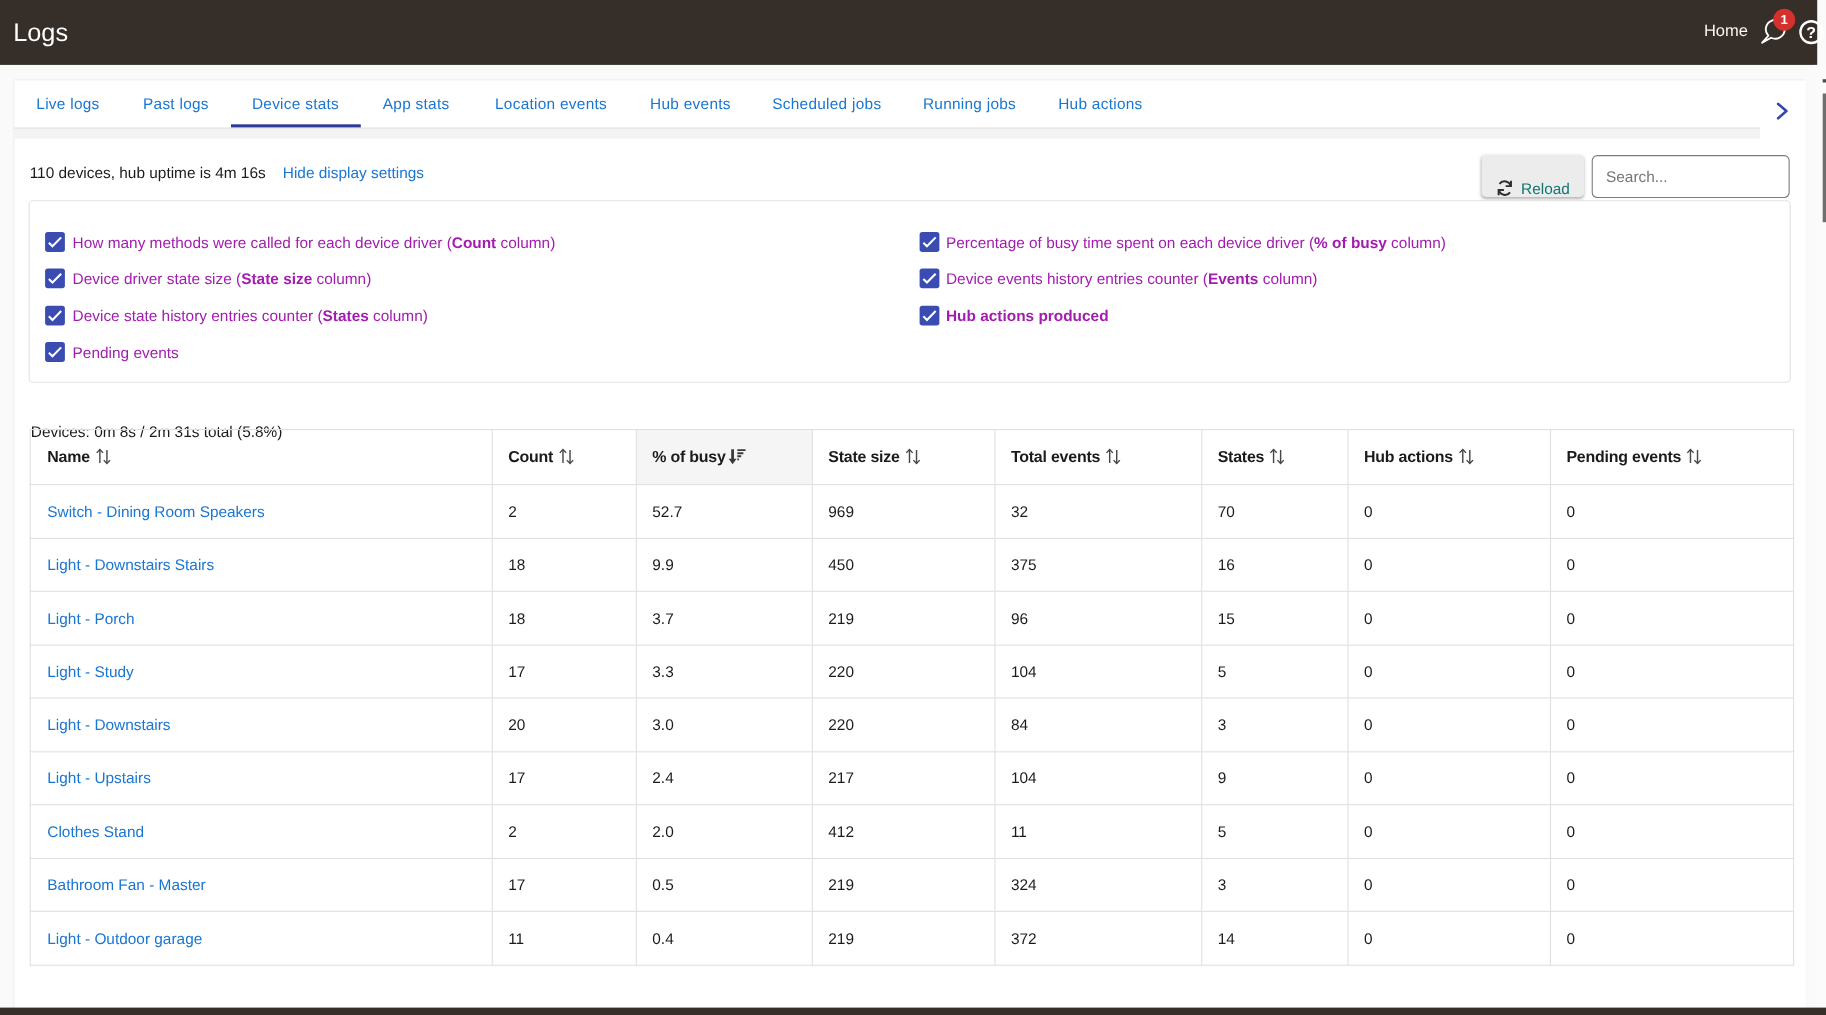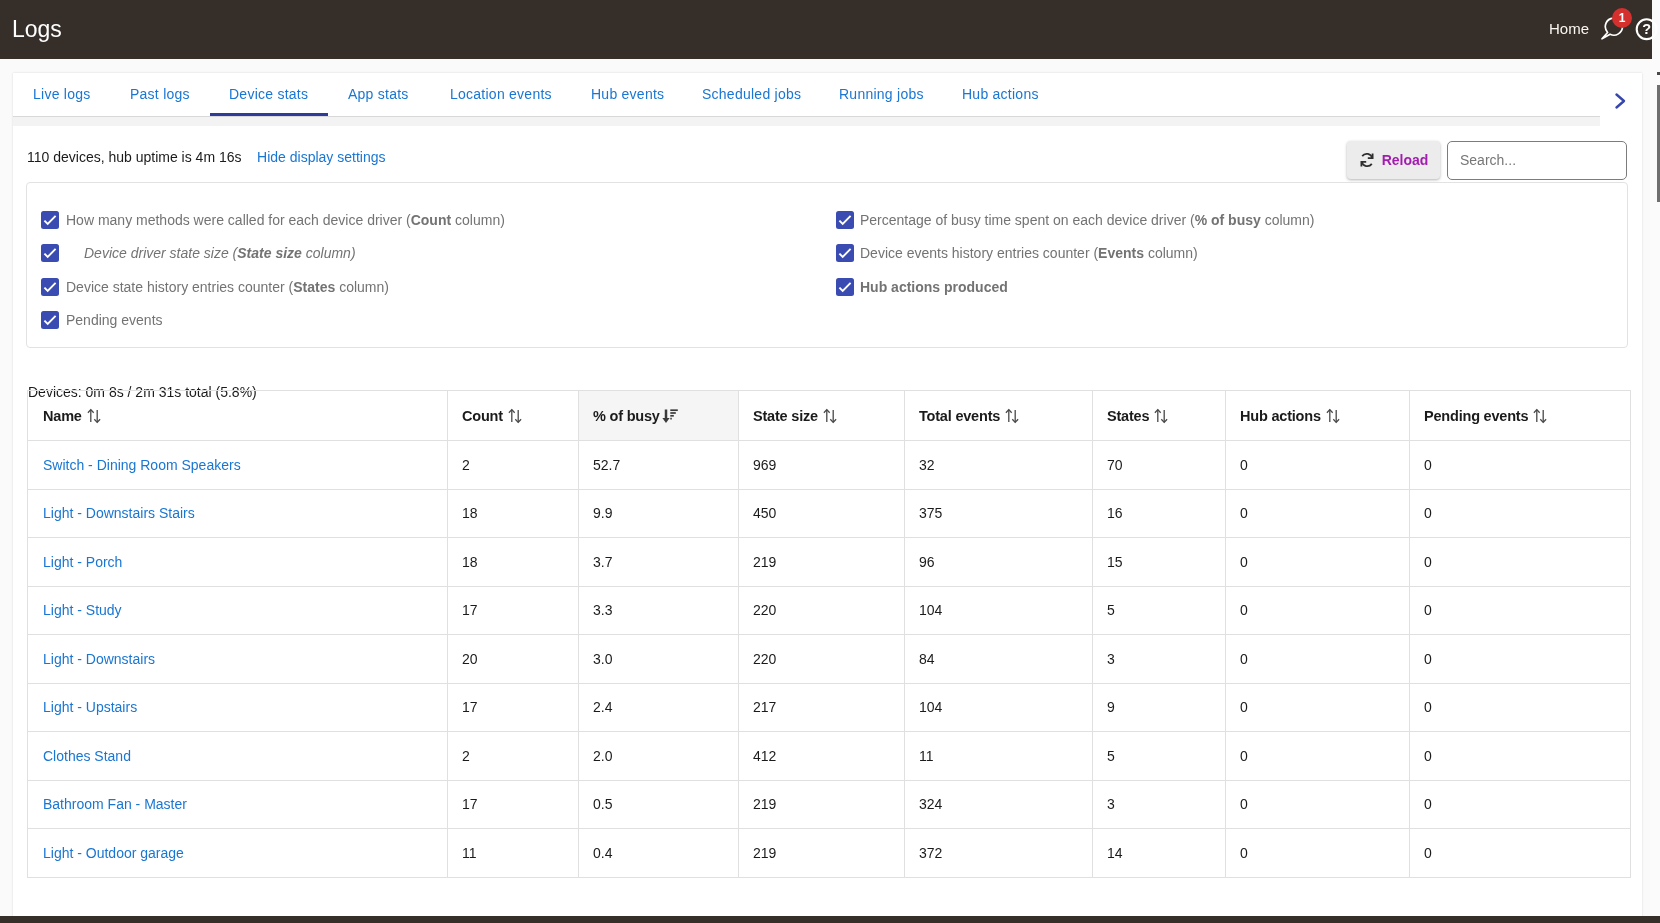--- a/index.html
+++ b/index.html
@@ -20,29 +20,29 @@
 #tabs { left:0; top:73px; height:43px; }
 #tabs .tab { position:absolute; letter-spacing:0.25px; font-size:14px; color:#1976d2; height:43px; line-height:43px; white-space:nowrap; }
 #tabdiv { left:13px; top:116px; width:1587px; height:1px; background:#d8d8d8; }
 #tabstrip { left:13px; top:117px; width:1587px; height:9px; background:#f3f3f3; }
 #indicator { left:210px; top:113px; width:118px; height:3px; background:#2e3b98; }
 #chev { left:1612px; top:92px; }
 
 
 #devline { left:27px; top:149px; font-size:14px; }
 #devline a { color:#1976d2; text-decoration:none; }
-#reload { left:1347px; top:141px; width:93px; height:38px; background:#ececec; border-radius:4px; box-shadow:0 1px 3px rgba(0,0,0,0.3); display:flex; align-items:center; justify-content:center; gap:7px; font-size:14px; color:#a21caf;font-weight:bold; }
+#reload { left:1347px; top:141px; width:93px; height:38px; background:#ececec; border-radius:4px; box-shadow:0 1px 3px rgba(0,0,0,0.3); display:flex; align-items:flex-end; justify-content:center; gap:7px; font-size:14px; color:#0f766e; }
 #search { left:1447px; top:141px; width:180px; height:39px; border:1.5px solid #7c7c7c; border-radius:5px; background:#fff; }
 #search span { position:absolute; left:12px; top:10px; font-size:14px; color:#767676; }
 
 
 #panel { left:26px; top:182px; width:1602px; height:166px; border:1px solid #e2e2e2; border-radius:4px; background:#fff; }
 .cb { position:absolute; width:18px; height:18px; background:#3a4cb1; border-radius:2.5px; }
 .cb svg { position:absolute; left:2px; top:2px; }
-.cl { position:absolute; font-size:14px; line-height:20px; color:#737373; white-space:nowrap; }
+.cl { position:absolute; font-size:14px; line-height:20px; color:#a21caf; white-space:nowrap; }
 
 
 #devsum { left:28px; top:384px; font-size:14px; }
 
 
 #tbl { left:27px; top:390px; }
 table { border-collapse:collapse; table-layout:fixed; width:1603px; font-size:14px; }
 th, td { border:1px solid #e0e0e0; text-align:left; font-weight:normal; vertical-align:middle; padding:0 0 0 14px; }
 th { height:50px; font-weight:bold; font-size:14.5px; letter-spacing:-0.2px; white-space:nowrap; }
 td { height:48.5px; }
@@ -124,21 +124,21 @@
     <svg width="14" height="14" viewBox="0 0 14 14">
       <polyline points="1.4,7.6 4.7,10.9 12.6,2.8" fill="none" stroke="#fff" stroke-width="1.9"></polyline>
     </svg>
   </div>
 <div class="cb" style="left:41px; top:311px;">
     <svg width="14" height="14" viewBox="0 0 14 14">
       <polyline points="1.4,7.6 4.7,10.9 12.6,2.8" fill="none" stroke="#fff" stroke-width="1.9"></polyline>
     </svg>
   </div>
 <div class="cl" style="left:66px; top:209.5px;">How many methods were called for each device driver (<b>Count</b> column)</div>
-<div class="cl" style="left:84px; top:243px;font-style:italic;">Device driver state size (<b>State size</b> column)</div>
+<div class="cl" style="left:66px; top:243px;">Device driver state size (<b>State size</b> column)</div>
 <div class="cl" style="left:66px; top:276.5px;">Device state history entries counter (<b>States</b> column)</div>
 <div class="cl" style="left:66px; top:310px;">Pending events</div>
 
 <div class="cb" style="left:836px; top:210.5px;">
     <svg width="14" height="14" viewBox="0 0 14 14">
       <polyline points="1.4,7.6 4.7,10.9 12.6,2.8" fill="none" stroke="#fff" stroke-width="1.9"></polyline>
     </svg>
   </div>
 <div class="cb" style="left:836px; top:244px;">
     <svg width="14" height="14" viewBox="0 0 14 14">

